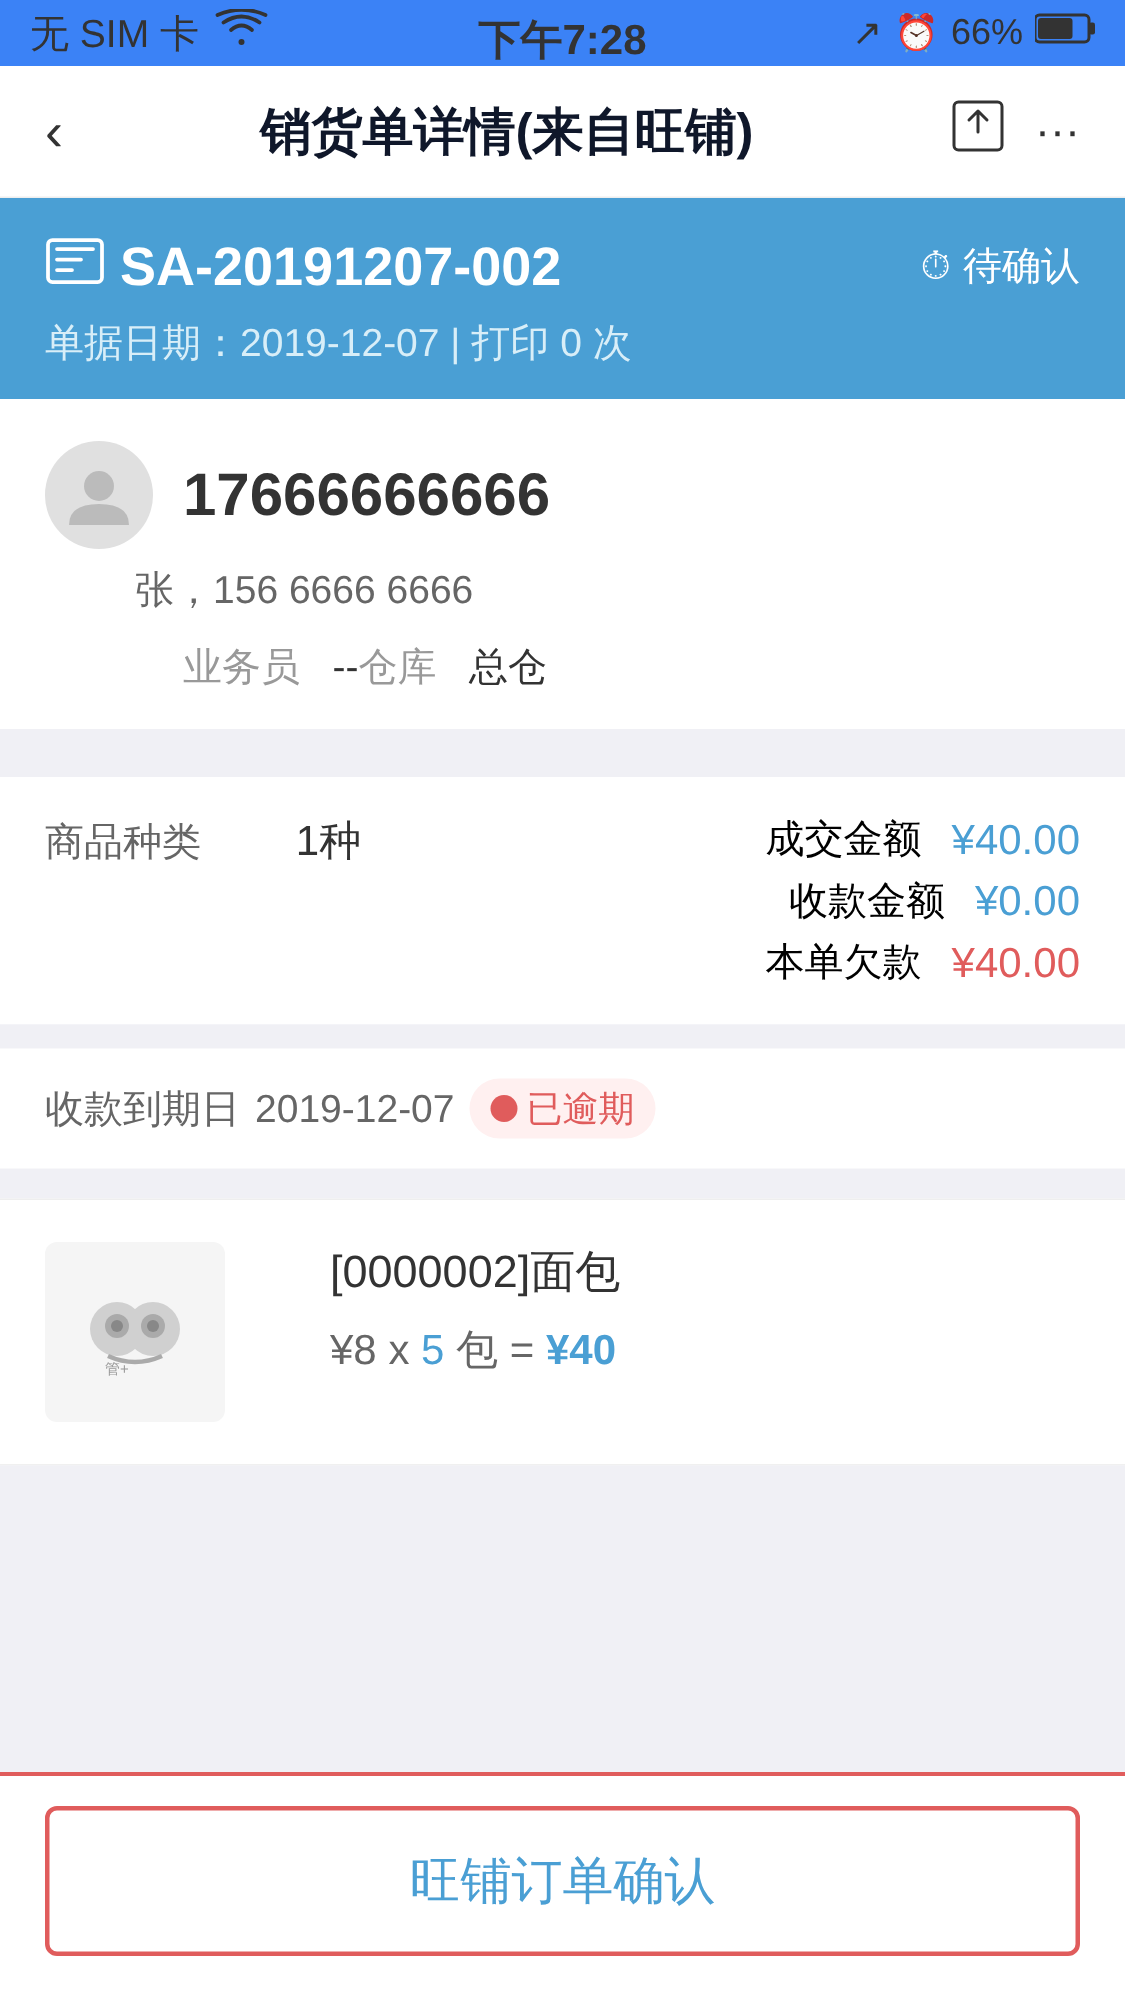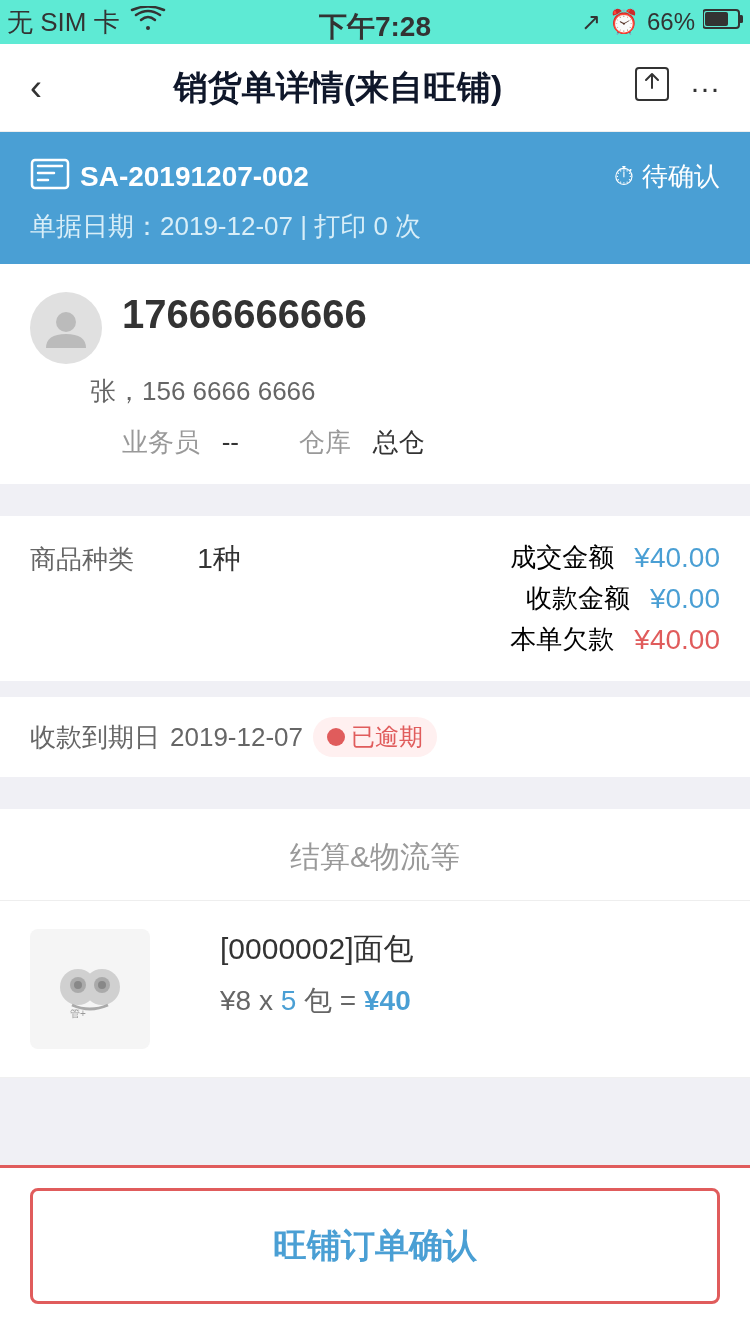--- a/index.html
+++ b/index.html
@@ -11,25 +11,25 @@
       background: #f0f0f5;
       font-size: 28px;
       color: #333;
       position: relative;
     }
 
     
     .status-bar {
       width: 750px;
       height: 44px;
-      background: #5eead4;
+      background: #3b82f6;
       display: flex;
       align-items: center;
       justify-content: space-between;
-      padding: 0 7px;
+      padding: 0 20px;
       font-size: 26px;
       font-weight: 500;
     }
     .status-left {
       display: flex;
       align-items: center;
       gap: 10px;
     }
     .status-center {
       font-size: 28px;
@@ -83,21 +83,21 @@
       padding: 24px 30px 20px;
       margin-bottom: 0;
     }
     .header-card-top {
       display: flex;
       justify-content: space-between;
       align-items: center;
       margin-bottom: 12px;
     }
     .order-id {
-      font-size: 28px;
+      font-size: 36px;
       font-weight: 700;
       color: #fff;
       display: flex;
       align-items: center;
       gap: 10px;
     }
     .order-status {
       display: flex;
       align-items: center;
       gap: 8px;
@@ -110,21 +110,21 @@
     }
 
     
     .customer-card {
       background: #fff;
       padding: 28px 30px 24px;
       margin-bottom: 16px;
     }
     .customer-top {
       display: flex;
-      align-items: flex-start;
+      align-items: center;
       gap: 20px;
       margin-bottom: 10px;
     }
     .avatar {
       width: 72px;
       height: 72px;
       border-radius: 50%;
       background: #e0e0e0;
       display: flex;
       align-items: center;
@@ -139,21 +139,20 @@
       color: #333;
     }
     .customer-sub {
       font-size: 26px;
       color: #666;
       margin-left: 60px;
       margin-bottom: 16px;
     }
     .customer-meta {
       display: flex;
-      gap: 60px;
       font-size: 26px;
       color: #666;
       margin-left: 92px;
     }
     .customer-meta span.label {
       color: #999;
     }
     .customer-meta span.value {
       color: #333;
     }
@@ -207,21 +206,21 @@
 
     
     .due-date-bar {
       background: #fff;
       padding: 20px 30px;
       font-size: 26px;
       color: #666;
       display: flex;
       align-items: center;
       gap: 10px;
-      margin-bottom: 16px;
+      margin-bottom: 4px;
     }
     .overdue-badge {
       background: #fff0f0;
       color: #e05c5c;
       border-radius: 20px;
       padding: 4px 14px;
       font-size: 24px;
       display: flex;
       align-items: center;
       gap: 6px;
@@ -328,26 +327,26 @@
       position: fixed;
       bottom: 0;
       left: 0;
       width: 750px;
       background: #fff;
       padding: 20px 30px 30px;
       border-top: 3px solid #e05c5c;
     }
     .confirm-btn {
       width: 100%;
-      height: 116px;
+      height: 100px;
       border: 3px solid #e05c5c;
       background: #fff;
       color: #4a9fd4;
       font-size: 34px;
-      font-weight: 700;
+      font-weight: 400;
       border-radius: 8px;
       cursor: pointer;
       display: flex;
       align-items: center;
       justify-content: center;
     }
   </style>
 </head>
 <body>
 
@@ -469,23 +468,20 @@
   <span>2019-12-07</span>
   <span class="overdue-badge">
     <span class="overdue-dot"></span>
     <span>已逾期</span>
   </span>
 </div>
 
 <div class="section-sep"></div>
 
 <div class="tabs-bar">
-  <div class="tab-item">
-    <span>结算&amp;物流等</span>
-  </div>
 </div>
 
 <div class="product-list">
   <div class="product-item">
     <div class="product-thumb">
       <svg viewBox="0 0 80 60" fill="none" xmlns="http://www.w3.org/2000/svg">
 
         <circle cx="28" cy="28" r="18" fill="#d0d0d0"></circle>
         <circle cx="52" cy="28" r="18" fill="#d0d0d0"></circle>
         <circle cx="28" cy="26" r="8" fill="#aaa"></circle>

